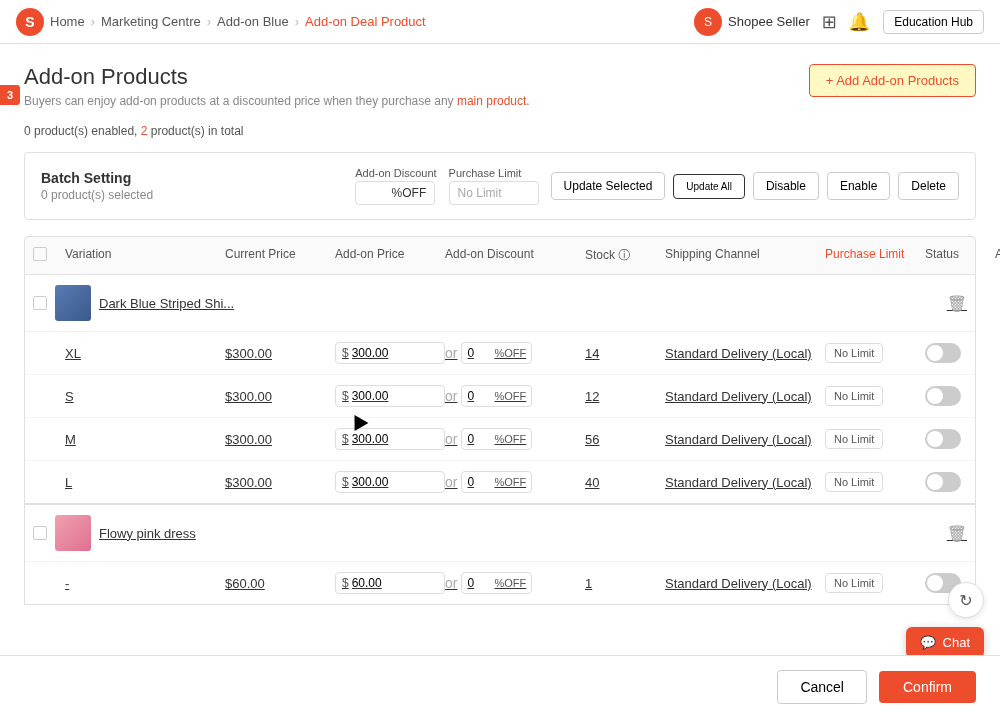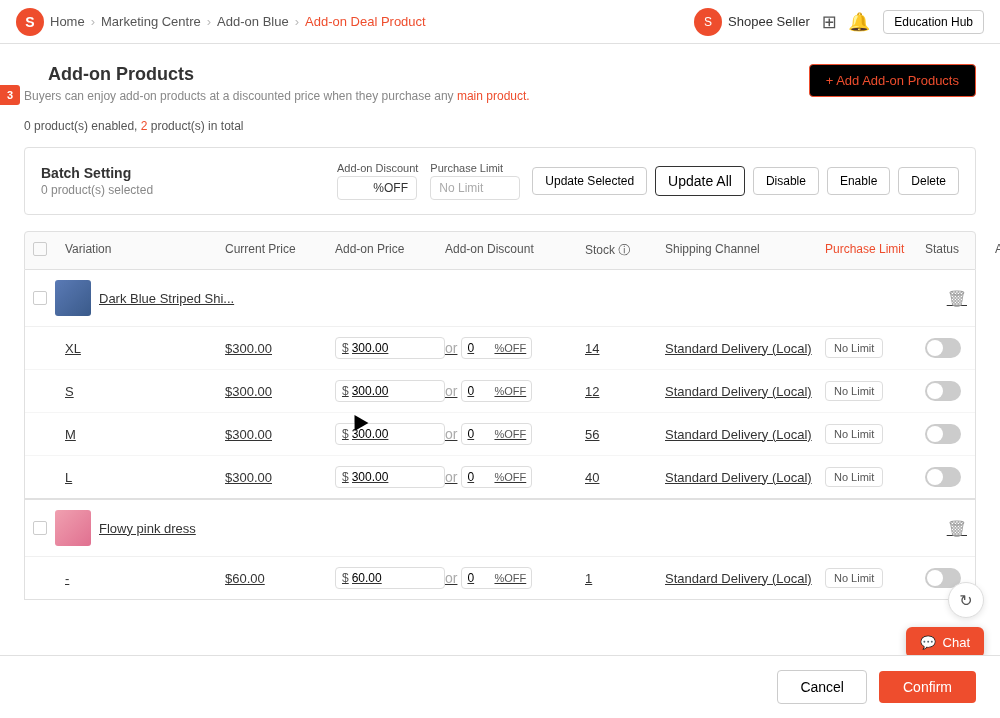--- a/index.html
+++ b/index.html
@@ -41,26 +41,26 @@
       justify-content: center;
       font-size: 11px;
       font-weight: bold;
       z-index: 100;
     }
 
     
     .main { padding: 20px 24px; background: #fff; min-height: calc(100vh - 44px); position: relative; }
 
     .page-header { display: flex; justify-content: space-between; align-items: flex-start; margin-bottom: 16px; }
-    .page-title { font-size: 18px; font-weight: 700; color: #333; margin-left: 24px; }
+    .page-title { font-size: 22px; font-weight: 400; color: #333; }
     .page-subtitle { font-size: 12px; color: #888; margin-top: 4px; }
     .subtitle-link { color: #ee4d2d; }
 
     .add-btn {
-      background: #000000;
+      background: #fef9c3;
       border: 1px solid #ee4d2d;
       color: #ee4d2d;
       padding: 8px 16px;
       border-radius: 4px;
       cursor: pointer;
       font-size: 13px;
       display: flex;
       align-items: center;
       gap: 4px;
     }
@@ -130,21 +130,21 @@
       border-radius: 4px;
       padding: 6px 12px;
       font-size: 12px;
       cursor: pointer;
     }
     .batch-btn-primary {
       border: 1px solid #333;
       background: #fff;
       border-radius: 4px;
       padding: 6px 12px;
-      font-size: 14px;
+      font-size: 10px;
       cursor: pointer;
       font-weight: 500;
     }
 
     
     .table-header {
       display: grid;
       grid-template-columns: 32px 160px 110px 110px 140px 80px 160px 100px 70px 80px;
       padding: 10px 8px;
       background: #fafafa;

